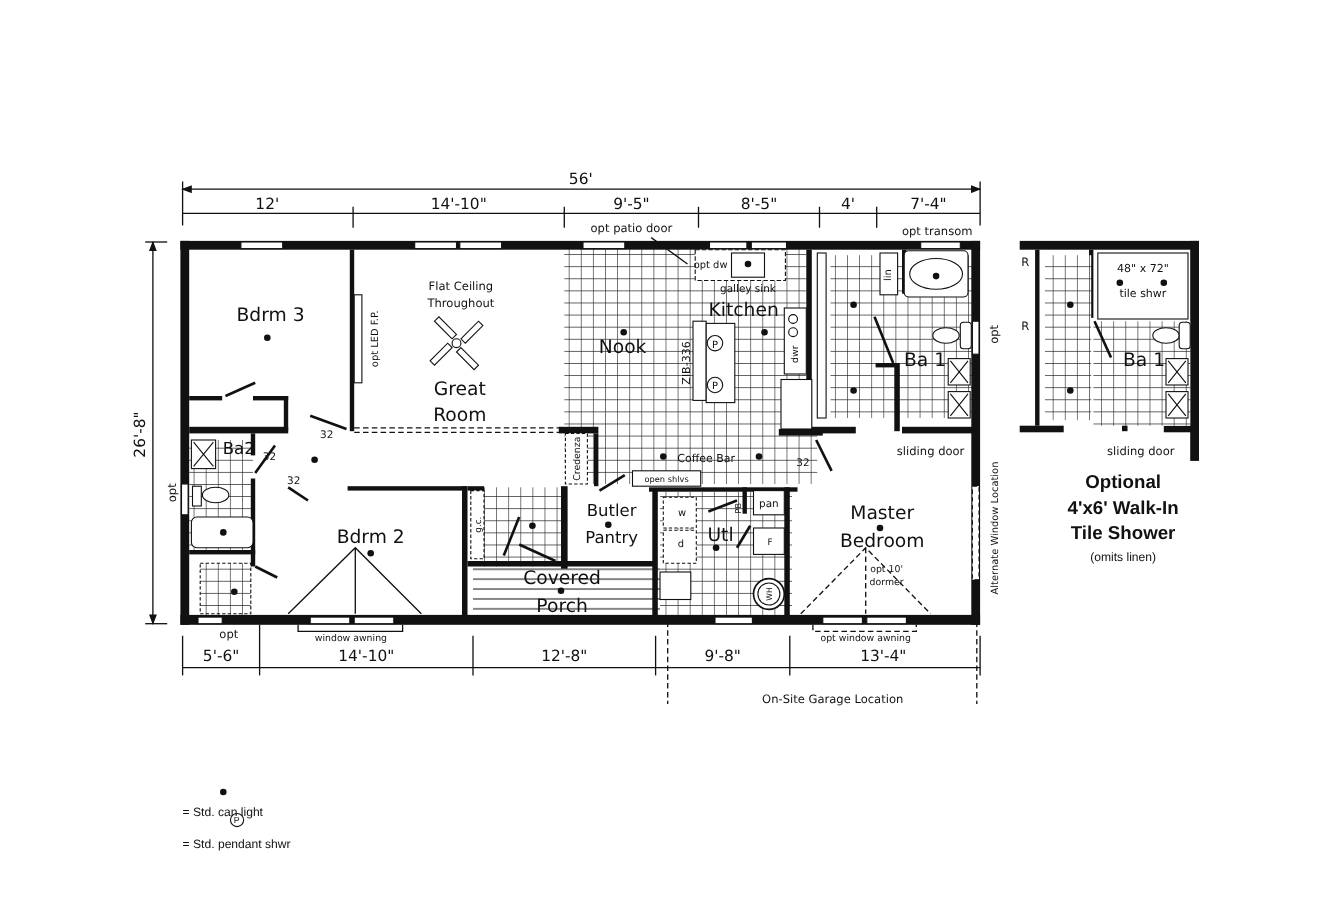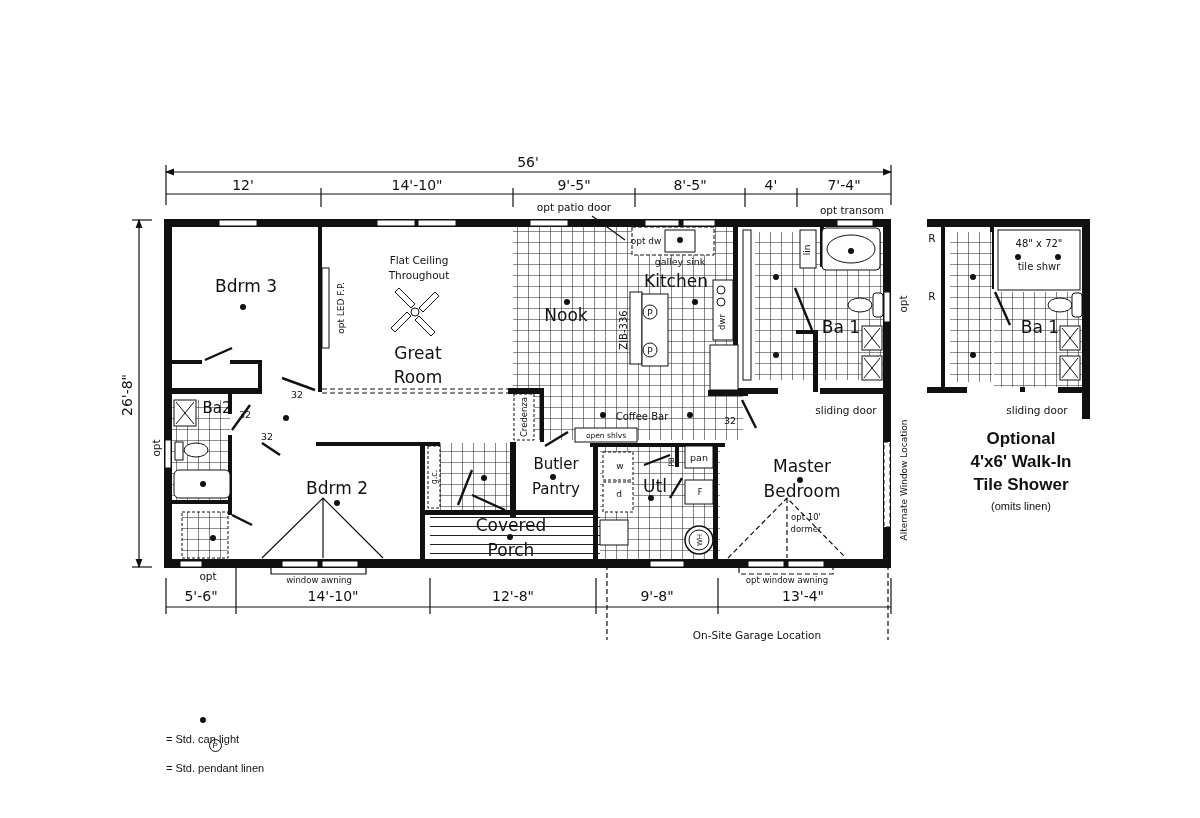--- a/index.html
+++ b/index.html
@@ -359,14 +359,14 @@
     <text x="1021" y="510" class="opt-sub" text-anchor="middle">(omits linen)</text>
   </g>
 </svg>
 
 <div class="legend" style="top:717px;">
   <span class="dot"></span>
   <span>= Std. can light</span>
 </div>
 <div class="legend" style="top:739px;">
   <span class="pend">P</span>
-  <span>= Std. pendant linen</span>
+  <span>= Std. pendant shwr</span>
 </div>
 
 </body></html>

